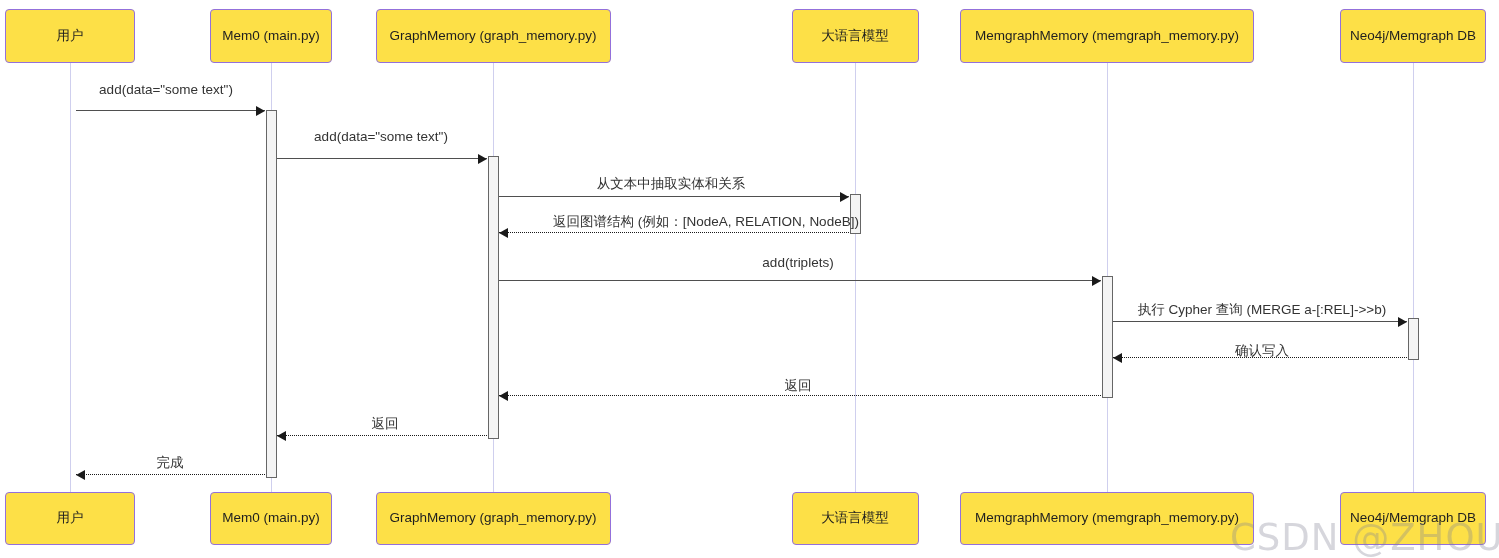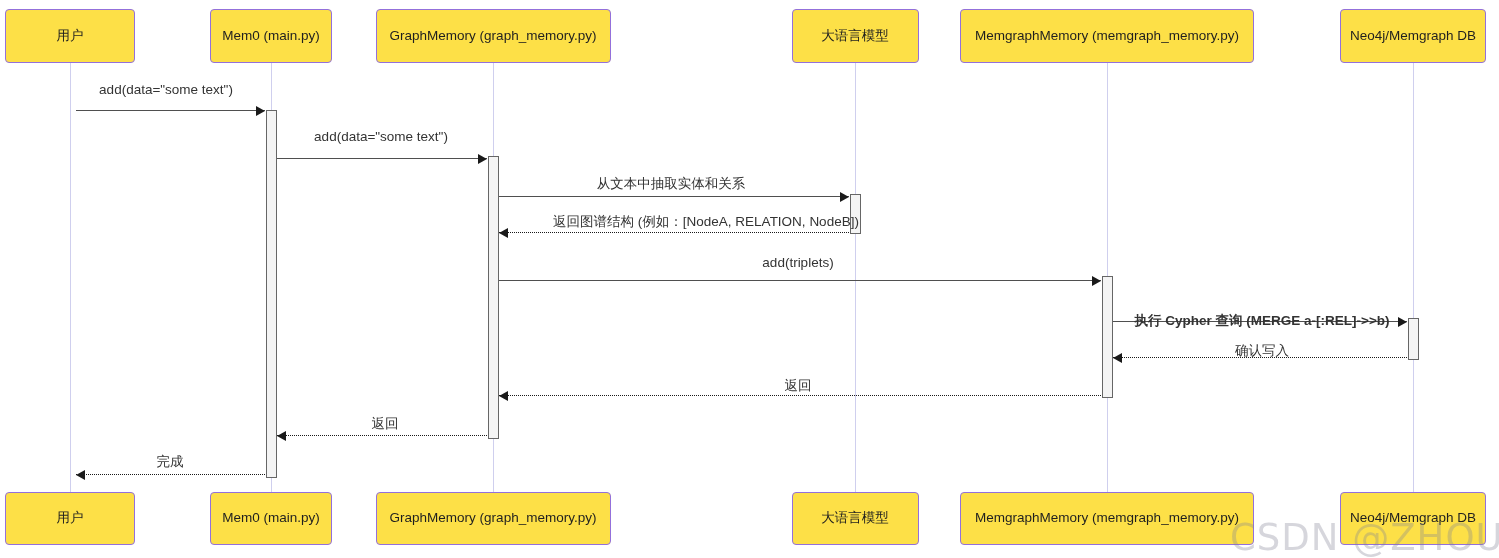--- a/index.html
+++ b/index.html
@@ -144,27 +144,27 @@
     <div class="arrowhead right" style="top: 191.5px; left: 840px;"></div>
     <div class="msg-label" style="left: 671px; top: 177px;">从文本中抽取实体和关系</div>
     <div class="msg dashed" style="left: 499px; top: 232px; width: 350px;"></div>
     <div class="arrowhead left" style="top: 227.5px; left: 499px;"></div>
     <div class="msg-label" style="left: 694px; top: 215px; margin-left: 12px;">返回图谱结构 (例如：[NodeA, RELATION, NodeB])</div>
     <div class="msg" style="left: 499px; top: 280px; width: 602px;"></div>
     <div class="arrowhead right" style="top: 275.5px; left: 1092px;"></div>
     <div class="msg-label" style="left: 798px; top: 256px;">add(triplets)</div>
     <div class="msg" style="left: 1113px; top: 321px; width: 294px;"></div>
     <div class="arrowhead right" style="top: 316.5px; left: 1398px;"></div>
-    <div class="msg-label" style="left: 1262px; top: 314px; font-weight: bold;">执行 Cypher 查询 (MERGE a-[:REL]-&gt;&gt;b)</div>
+    <div class="msg-label" style="left: 1262px; top: 303px;">执行 Cypher 查询 (MERGE a-[:REL]-&gt;&gt;b)</div>
     <div class="msg dashed" style="left: 1113px; top: 357px; width: 294px;"></div>
     <div class="arrowhead left" style="top: 352.5px; left: 1113px;"></div>
     <div class="msg-label" style="left: 1262px; top: 344px;">确认写入</div>
     <div class="msg dashed" style="left: 499px; top: 395px; width: 602px;"></div>
     <div class="arrowhead left" style="top: 390.5px; left: 499px;"></div>
     <div class="msg-label" style="left: 798px; top: 379px;">返回</div>
     <div class="msg dashed" style="left: 277px; top: 435px; width: 210px;"></div>
     <div class="arrowhead left" style="top: 430.5px; left: 277px;"></div>
     <div class="msg-label" style="left: 385px; top: 417px;">返回</div>
     <div class="msg dashed" style="left: 76px; top: 474px; width: 189px;"></div>
     <div class="arrowhead left" style="top: 469.5px; left: 76px;"></div>
-    <div class="msg-label" style="left: 170px; top: 456px; font-family: Liberation Mono, monospace;">完成</div>
+    <div class="msg-label" style="left: 170px; top: 456px;">完成</div>
     <div class="watermark" style="left: 1230px; top: 516px;">CSDN @ZHOU_CAMP</div>
   </div>
 
 </body></html>

